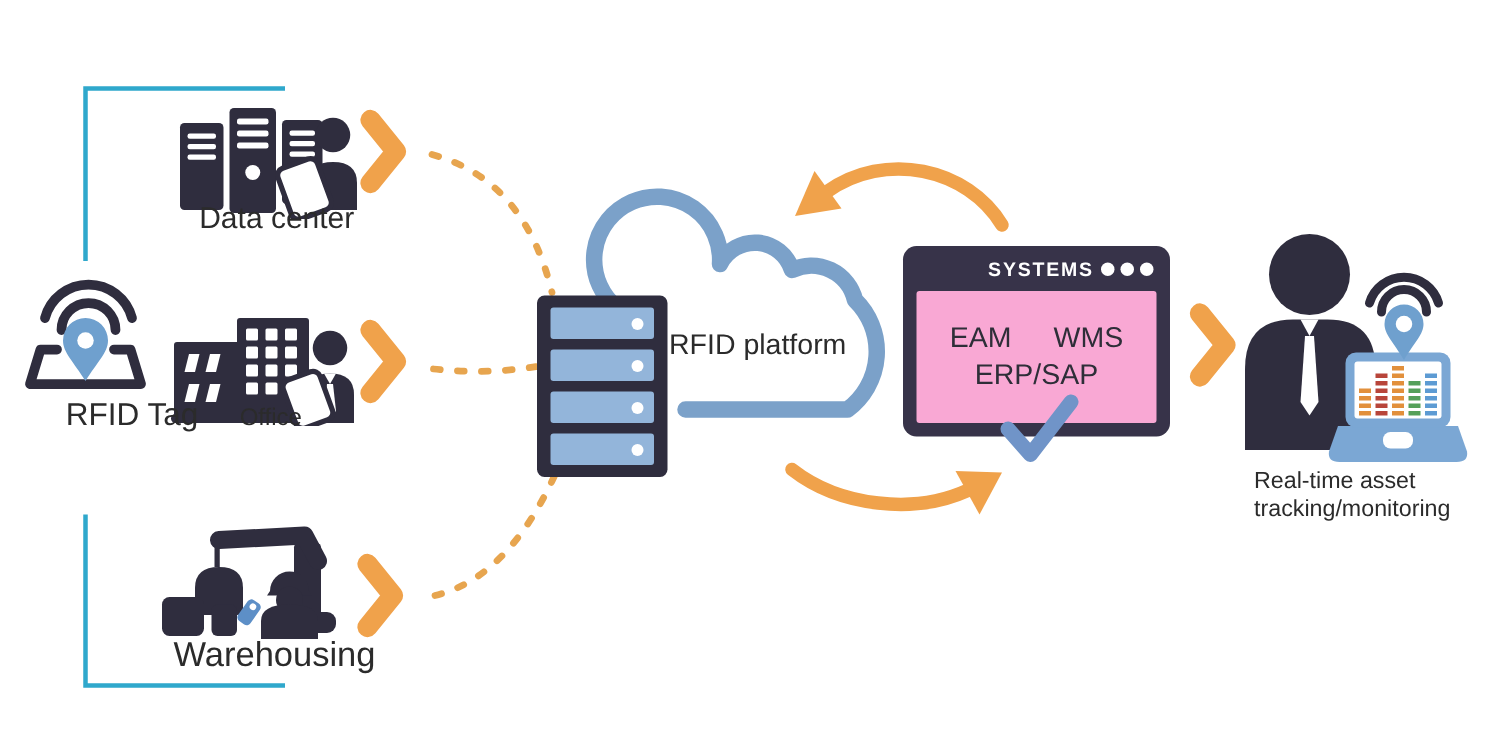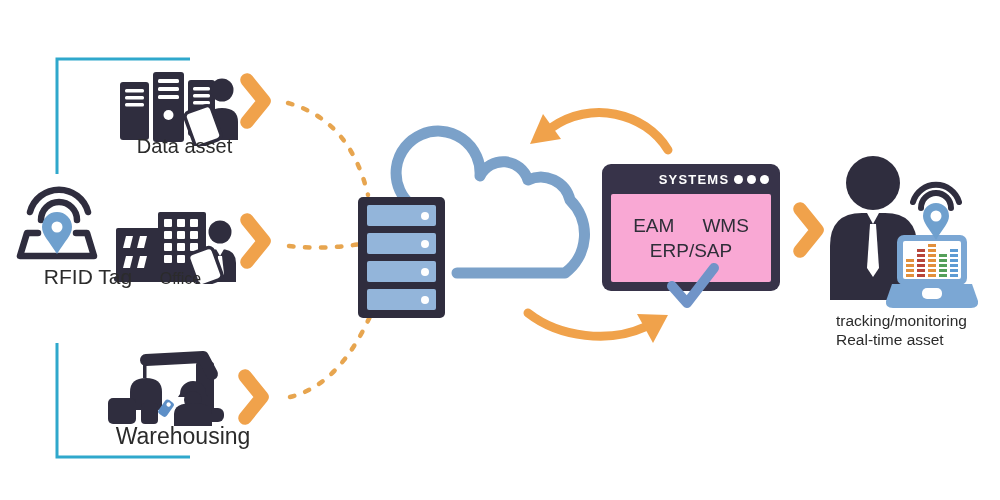--- a/index.html
+++ b/index.html
@@ -79,21 +79,21 @@
     <circle cx="53.5" cy="47" r="5" fill="#fff"></circle>
     <rect x="78" y="19" width="17" height="3.5" rx="1.5" fill="#fff"></rect>
     <rect x="78" y="26" width="17" height="3.5" rx="1.5" fill="#fff"></rect>
     <rect x="78" y="33" width="17" height="3.5" rx="1.5" fill="#fff"></rect>
     <circle cx="107" cy="22" r="11.5" fill="#2F2D3E"></circle>
     <path d="M 91,72 L 91,54 Q 91,40 107,40 Q 123,40 123,54 L 123,72 Z" fill="#2F2D3E"></path>
     <g transform="rotate(-20 88 58)">
       <rect x="74" y="40" width="28" height="36" rx="5" fill="#fff" stroke="#2F2D3E" stroke-width="3.5"></rect>
     </g>
   </svg>
-  <div class="lbl center" style="left:112px;top:135px;width:145px;font-size:20px;">Data asset</div>
+  <div class="lbl center" style="left:112px;top:135px;width:145px;font-size:20px;">Data center</div>
   <svg class="abs" style="left:238px;top:72px;z-index:2;" width="36" height="58" viewBox="0 0 36 58">
     <path d="M 9,8 L 26,29 L 9,50" fill="none" stroke="#F0A24B" stroke-width="13.5" stroke-linecap="round" stroke-linejoin="round"></path>
   </svg>
 
   <svg class="abs" style="left:112px;top:206px;z-index:2;" width="128" height="78" viewBox="0 0 128 78">
     <rect x="4" y="22" width="46" height="50" rx="2" fill="#2F2D3E"></rect>
     <path d="M 11,42 L 14,30 L 21,30 L 18,42 Z" fill="#fff"></path>
     <path d="M 25,42 L 28,30 L 35,30 L 32,42 Z" fill="#fff"></path>
     <path d="M 11,62 L 14,50 L 21,50 L 18,62 Z" fill="#fff"></path>
     <path d="M 25,62 L 28,50 L 35,50 L 32,62 Z" fill="#fff"></path>
@@ -143,20 +143,21 @@
   <svg class="abs" style="left:236px;top:368px;z-index:2;" width="36" height="58" viewBox="0 0 36 58">
     <path d="M 9,8 L 26,29 L 9,50" fill="none" stroke="#F0A24B" stroke-width="13.5" stroke-linecap="round" stroke-linejoin="round"></path>
   </svg>
 
   <div class="server">
     <div class="server-bar"></div>
     <div class="server-bar"></div>
     <div class="server-bar"></div>
     <div class="server-bar"></div>
   </div>
+  <div class="lbl" style="left:446px;top:220px;font-size:19px;white-space:nowrap;">RFID platform</div>
 
   <div class="window">
     <div class="window-titlebar">
       <div class="window-title">SYSTEMS</div>
       <div class="window-dots">
         <span></span>
         <span></span>
         <span></span>
       </div>
     </div>
@@ -215,17 +216,17 @@
         <rect x="124" y="109" width="8" height="3" fill="#5D9BD3"></rect>
         <rect x="124" y="104" width="8" height="3" fill="#5D9BD3"></rect>
         <rect x="124" y="99" width="8" height="3" fill="#5D9BD3"></rect>
     </g>
     <path d="M 87,52 A 24 24 0 0 1 133,52" fill="none" stroke="#2F2D3E" stroke-width="6" stroke-linecap="round"></path>
     <path d="M 95,58 A 15 15 0 0 1 125,58" fill="none" stroke="#2F2D3E" stroke-width="6" stroke-linecap="round"></path>
     <path d="M 110,90 C 103,78 97,73 97,66 A 13 13 0 1 1 123,66 C 123,73 117,78 110,90 Z" fill="#6FA0CE"></path>
     <circle cx="110" cy="66" r="5.5" fill="#fff"></circle>
   </svg>
   <div class="lbl" style="left:836px;top:311px;font-size:15.5px;line-height:1.25;">
+    <div>Real-time asset</div>
     <div>tracking/monitoring</div>
-    <div>Real-time asset</div>
   </div>
 
 </div>
 
 </body></html>

